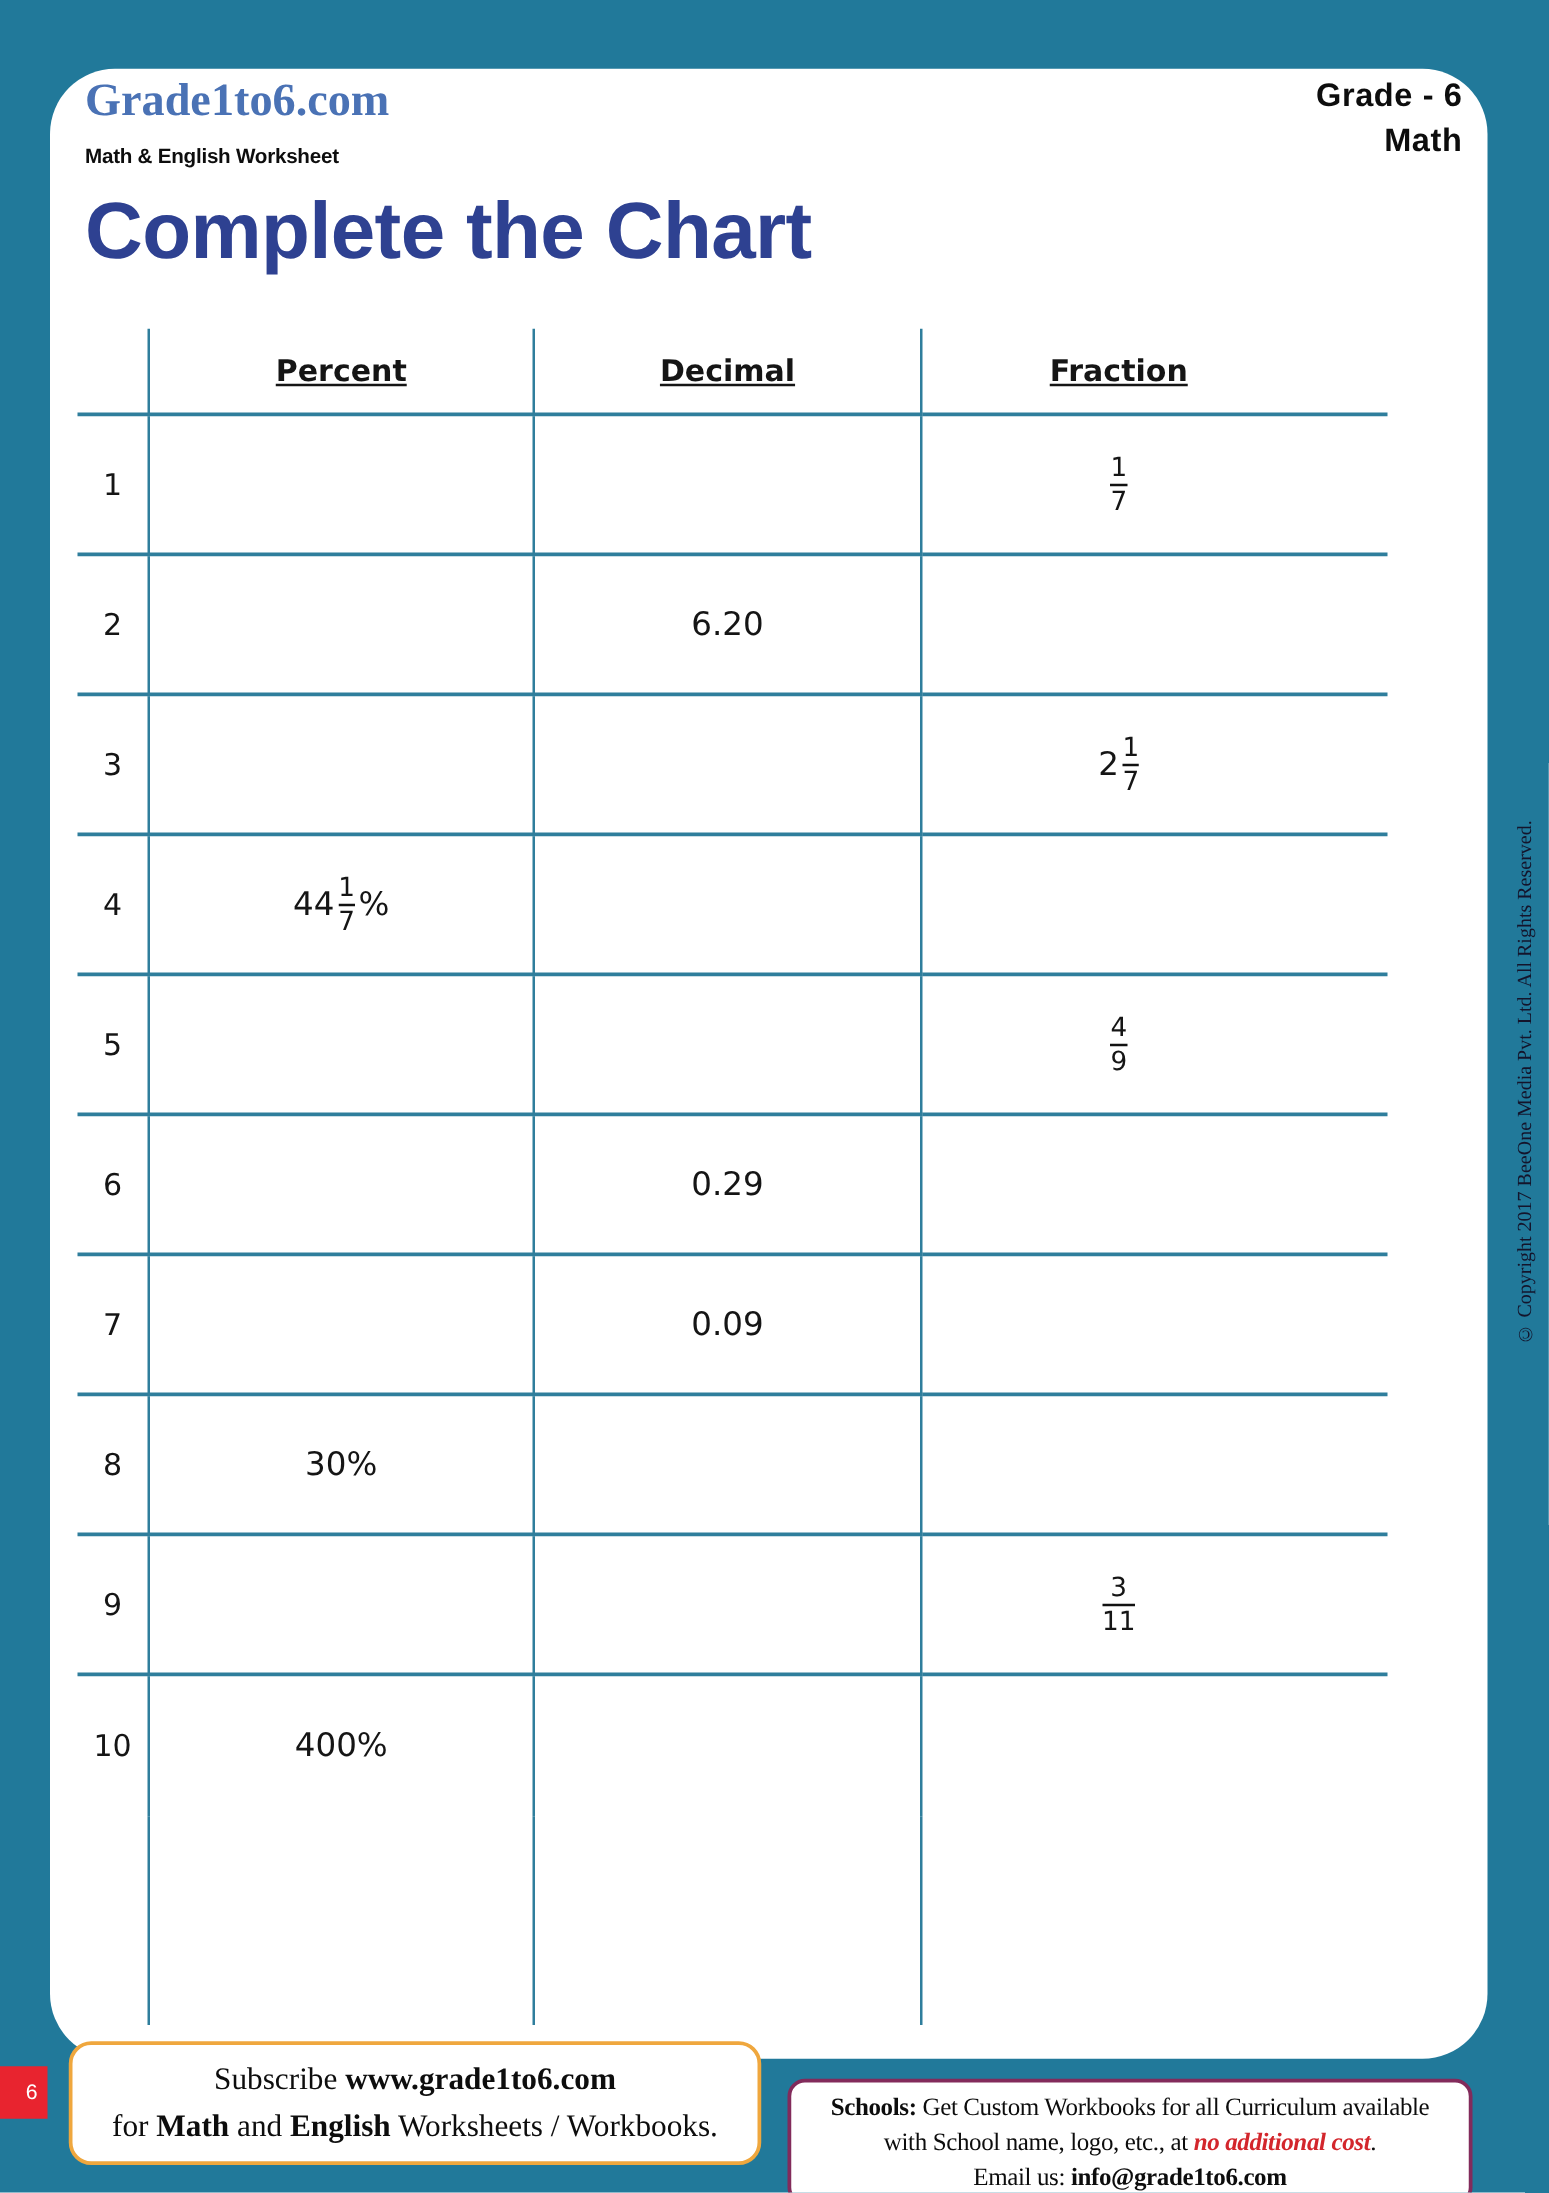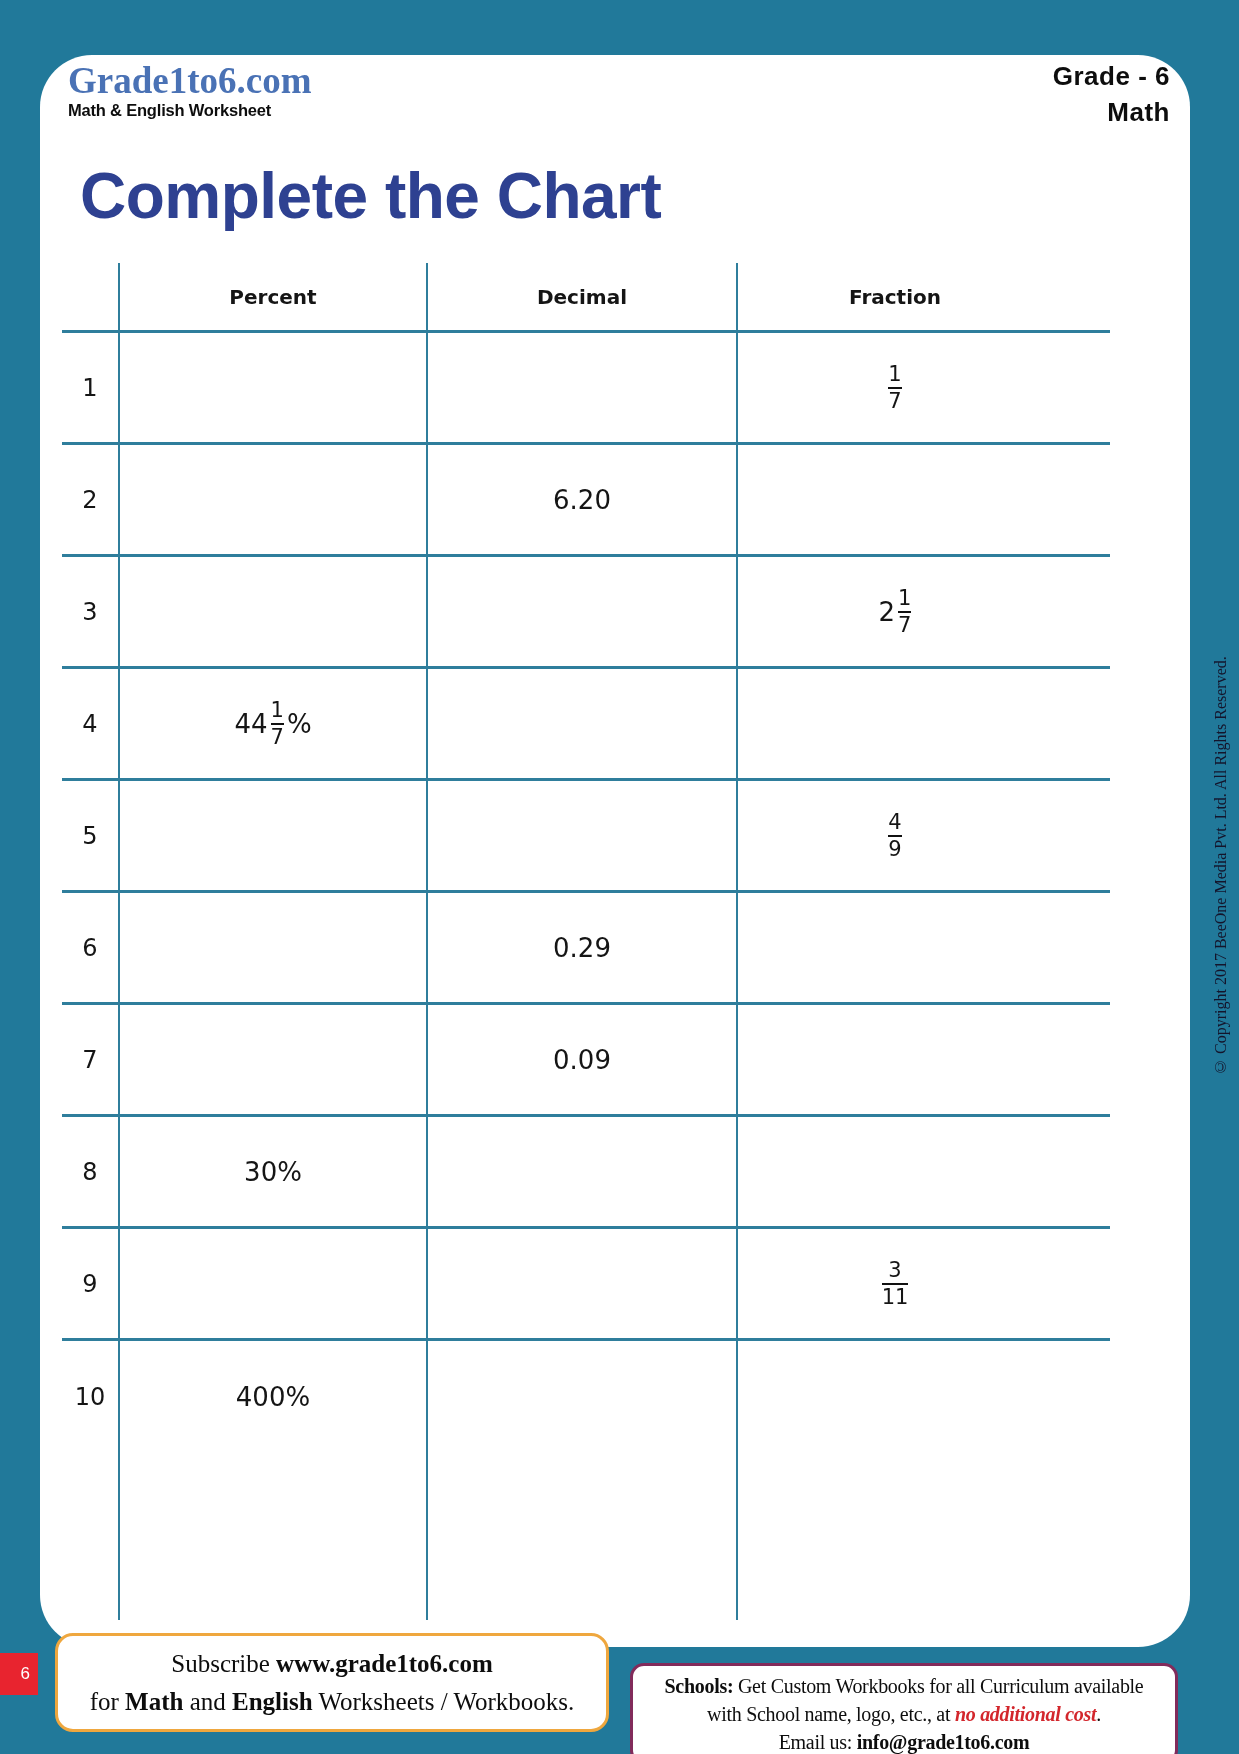--- a/index.html
+++ b/index.html
@@ -26,45 +26,45 @@
     background:#ffffff;border-radius:52px;
   }
   
   .logo-block{position:absolute;left:68px;top:62px;}
   .logo-title{
     font-family:"Liberation Serif", serif;font-weight:bold;
     font-size:37px;color:var(--logo-blue);line-height:1.05;
   }
   .logo-sub{
     font-family:"Liberation Sans", sans-serif;font-weight:bold;
-    font-size:16.5px;color:#0d0d0d;margin-top:0;letter-spacing:-0.2px;
+    font-size:16.5px;color:#0d0d0d;margin-top:15px;letter-spacing:-0.2px;
   }
   .grade-block{
     position:absolute;right:69px;top:58px;text-align:right;
     font-weight:bold;font-size:26px;color:#0d0d0d;line-height:1.4;
     letter-spacing:0.5px;
   }
   .title{
-    position:absolute;left:64px;top:143px;margin:16px;
+    position:absolute;left:64px;top:143px;margin:4px;
     font-size:64px;font-weight:bold;color:var(--title-blue);
     letter-spacing:-0.5px;
   }
   
   .wtable{
     position:absolute;left:62px;top:263px;width:1048px;height:1357px;
     display:grid;
     grid-template-columns:58px 308px 310px 372px;
     grid-template-rows:70px repeat(10,112px) 167px;
     font-family:"DejaVu Sans", sans-serif;color:var(--ink);
   }
   .hrow,.tbody,.trow,.erow{display:contents;}
   .cell{display:flex;align-items:center;justify-content:center;}
   .vline{border-right:2px solid var(--line);}
   .hline{border-bottom:3px solid var(--line);}
-  .hcell{font-weight:bold;font-size:20px;}
+  .hcell{font-weight:bold;font-size:24px;text-decoration:underline;}
   .numcell{font-size:24px;}
   .fcol{padding-right:58px;}
   .cellval{display:inline-flex;align-items:center;gap:3px;font-size:26px;}
   .whole:empty,.suffix:empty{display:none;}
   .frac{display:inline-flex;flex-direction:column;align-items:center;
         font-size:21px;line-height:1.08;}
   .fr-bar{align-self:stretch;height:2px;background:#111;margin:1px 0;}
   
   .copyright{
     position:absolute;right:9px;top:648px;height:436px;

